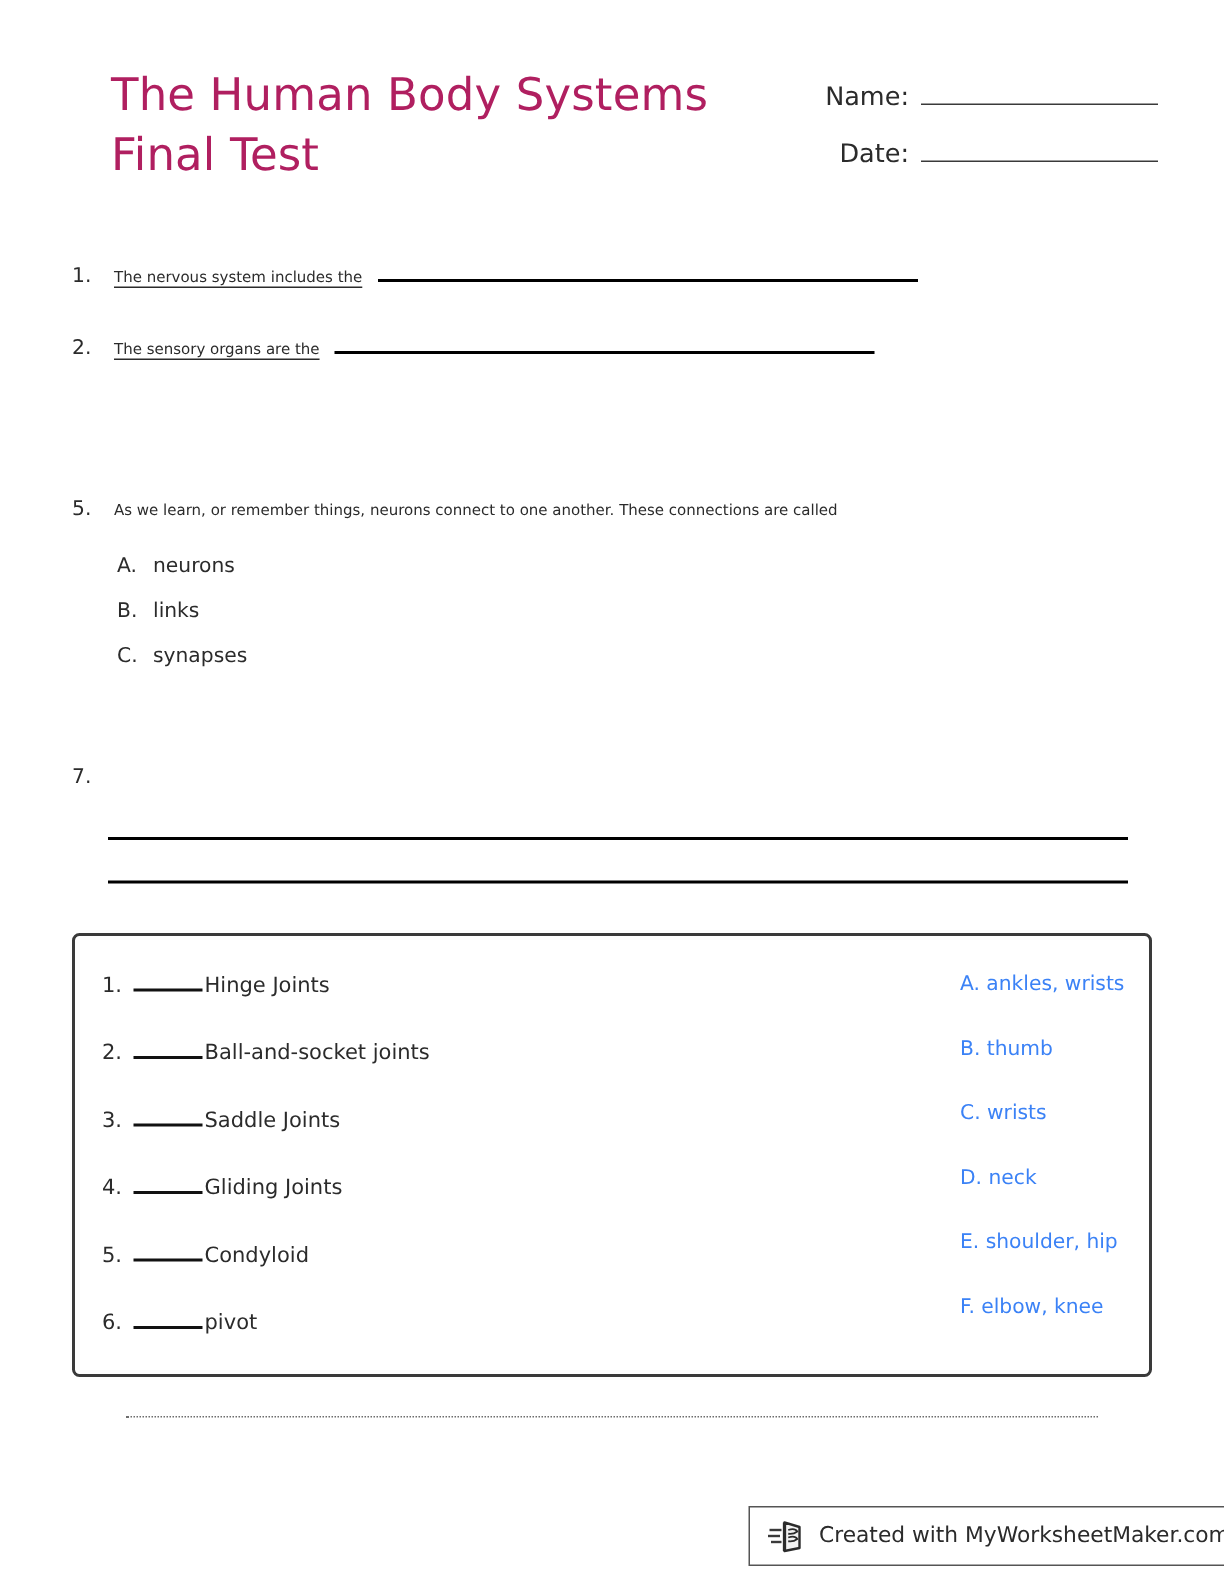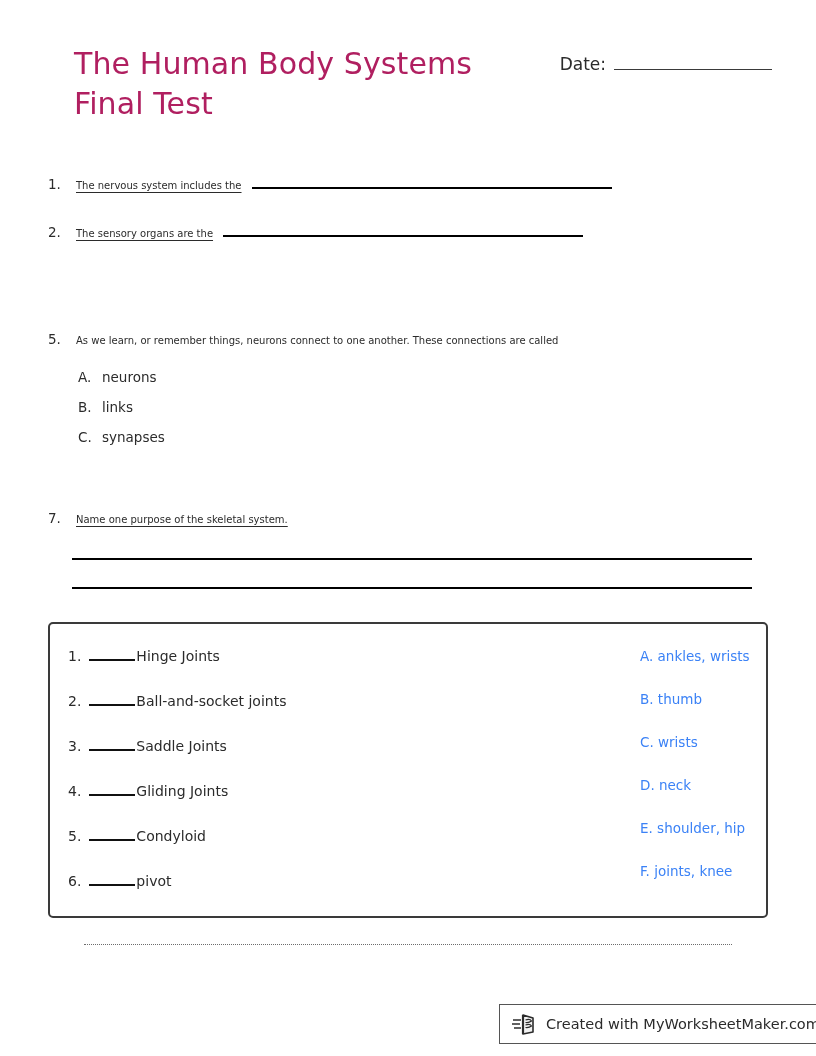--- a/index.html
+++ b/index.html
@@ -227,20 +227,24 @@
 <div class="page">
 
   <div class="header">
     <div class="title-block">
       <div class="title-line">The Human Body Systems</div>
       <div class="title-line underlined">Final Test</div>
     </div>
 
     <div class="namedate">
       <div class="nd-row">
+        <span class="nd-label">Name:</span>
+        <span class="nd-rule"></span>
+      </div>
+      <div class="nd-row">
         <span class="nd-label">Date:</span>
         <span class="nd-rule"></span>
       </div>
     </div>
   </div>
 
   <div class="q" style="top:176px">
     <div class="q-row">
       <span class="q-num">1.</span>
       <span class="q-text u">The nervous system includes the</span>
@@ -274,21 +278,20 @@
     </div>
     <div class="choice">
       <span class="choice-letter">C.</span>
       <span class="choice-text">synapses</span>
     </div>
   </div>
 
   <div class="q" style="top:510px">
     <div class="q-row">
       <span class="q-num">7.</span>
-      <span class="q-text u">Name one purpose of the skeletal system.</span>
     </div>
   </div>
   <div class="answer-rule" style="top:558px; width:680px"></div>
   <div class="answer-rule" style="top:587px; width:680px"></div>
 
   <div class="match-box">
 
     <div class="match-left">
       <div class="match-item">
         <span class="mi-num">1.</span>
@@ -321,21 +324,21 @@
         <span class="mi-label">pivot</span>
       </div>
     </div>
 
     <div class="match-right">
       <div class="match-opt">A. ankles, wrists</div>
       <div class="match-opt">B. thumb</div>
       <div class="match-opt">C. wrists</div>
       <div class="match-opt">D. neck</div>
       <div class="match-opt">E. shoulder, hip</div>
-      <div class="match-opt">F. joints, knee</div>
+      <div class="match-opt">F. elbow, knee</div>
     </div>
   </div>
 
   <div class="dotted-sep"></div>
 
   <div class="badge">
     <span class="badge-icon">
       <svg width="26" height="24" viewBox="0 0 26 24" aria-hidden="true">
         <line x1="1" y1="8" x2="9" y2="8" stroke="#3a3a3a" stroke-width="1.6"></line>
         <line x1="0" y1="12" x2="8" y2="12" stroke="#3a3a3a" stroke-width="1.6"></line>

